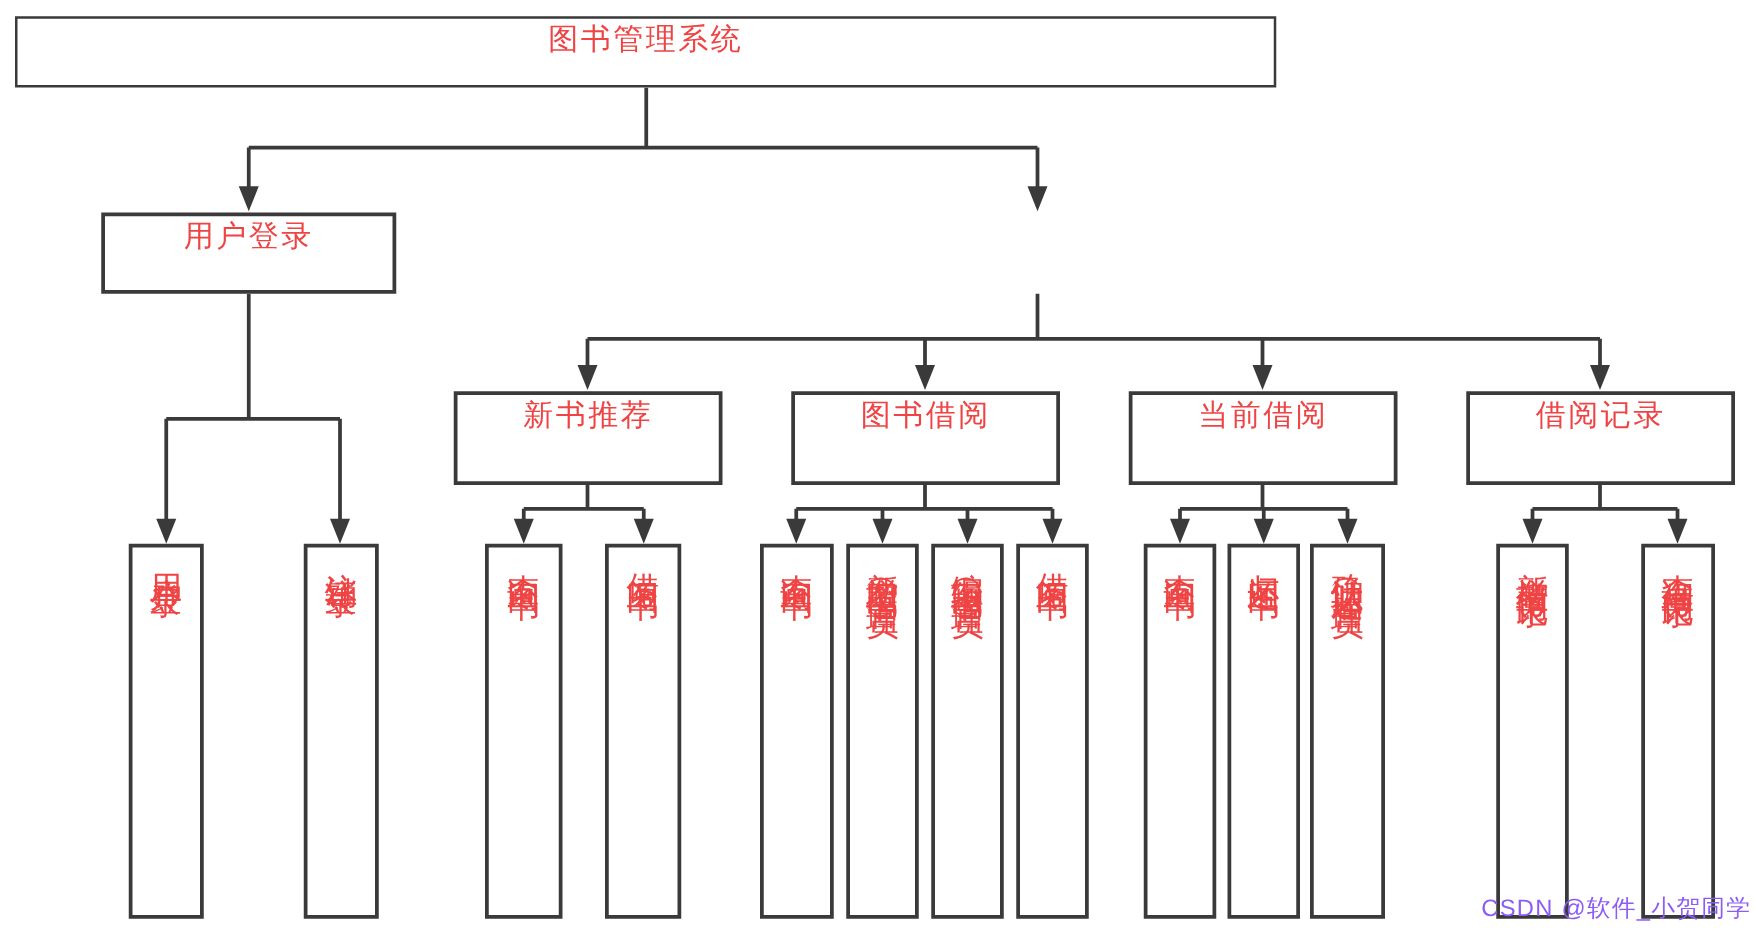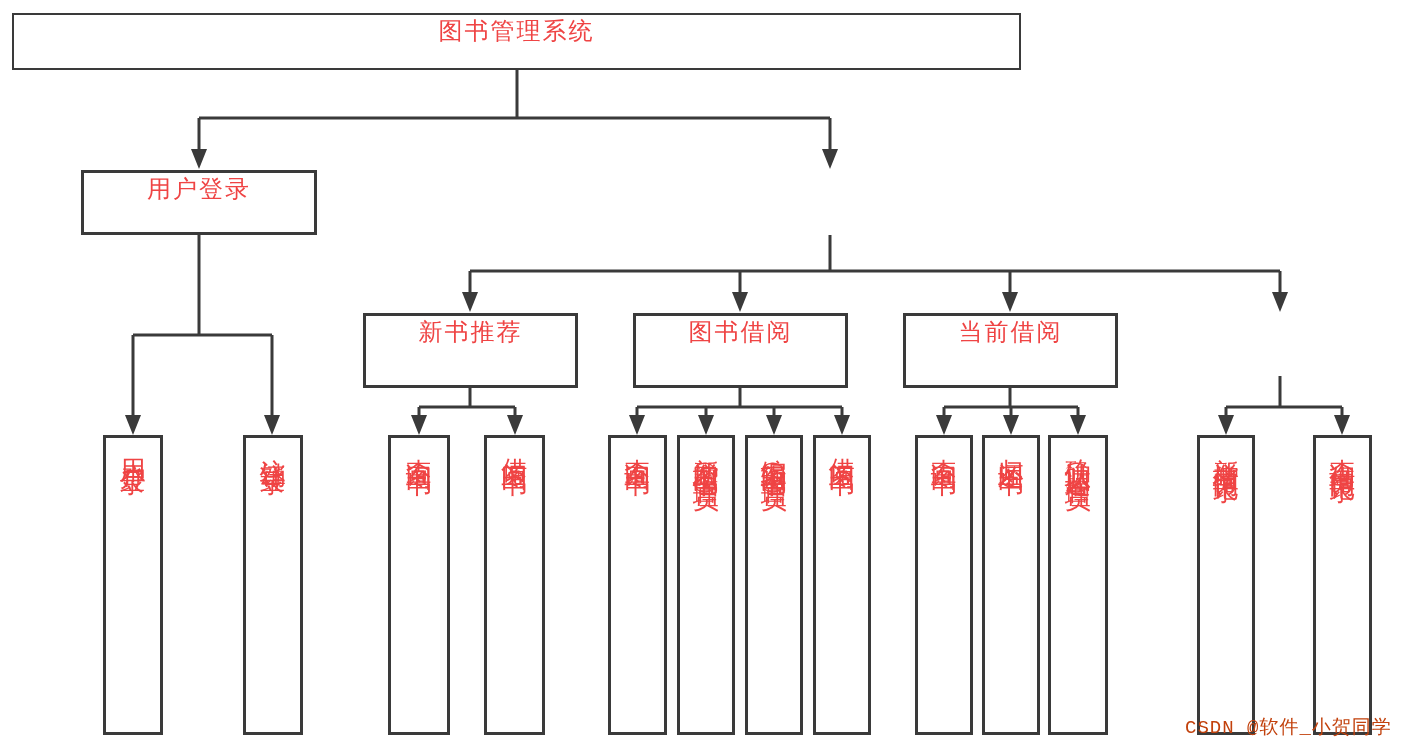--- a/index.html
+++ b/index.html
@@ -48,25 +48,24 @@
     text-orientation: upright;
     letter-spacing: 4px;
     line-height: 1.1;
     white-space: nowrap;
   }
   #watermark {
     position: absolute;
     left: 1185px;
     top: 714px;
     font-size: 19px;
-    color: #c2410c;
+    color: #8b5cf6;
     letter-spacing: 1px;
     white-space: nowrap;
     z-index: 5;
-    font-family: Liberation Mono, monospace;
   }
 </style>
 </head>
 <body>
 
 <div id="stage">
 
   <svg id="connectors" viewBox="0 0 1405 747" xmlns="http://www.w3.org/2000/svg">
 
     <path d="M517 70 V118 M199 118 H830 M199 118 V152 M830 118 V152
@@ -110,20 +109,23 @@
 
   <div class="box lvl3" style="left:363px;">
     <span>新书推荐</span>
   </div>
   <div class="box lvl3" style="left:903px;">
     <span>当前借阅</span>
   </div>
   <div class="box lvl3" style="left:633px;">
     <span>图书借阅</span>
   </div>
+  <div class="box lvl3" style="left:1173px;">
+    <span>借阅记录</span>
+  </div>
 
   <div class="box leaf" style="left:103px;width:60px;">
     <span class="vtext">用户登录</span>
   </div>
   <div class="box leaf" style="left:243px;width:60px;">
     <span class="vtext">注销登录</span>
   </div>
 
   <div class="box leaf" style="left:388px;width:62px;">
     <span class="vtext">查询图书</span>

